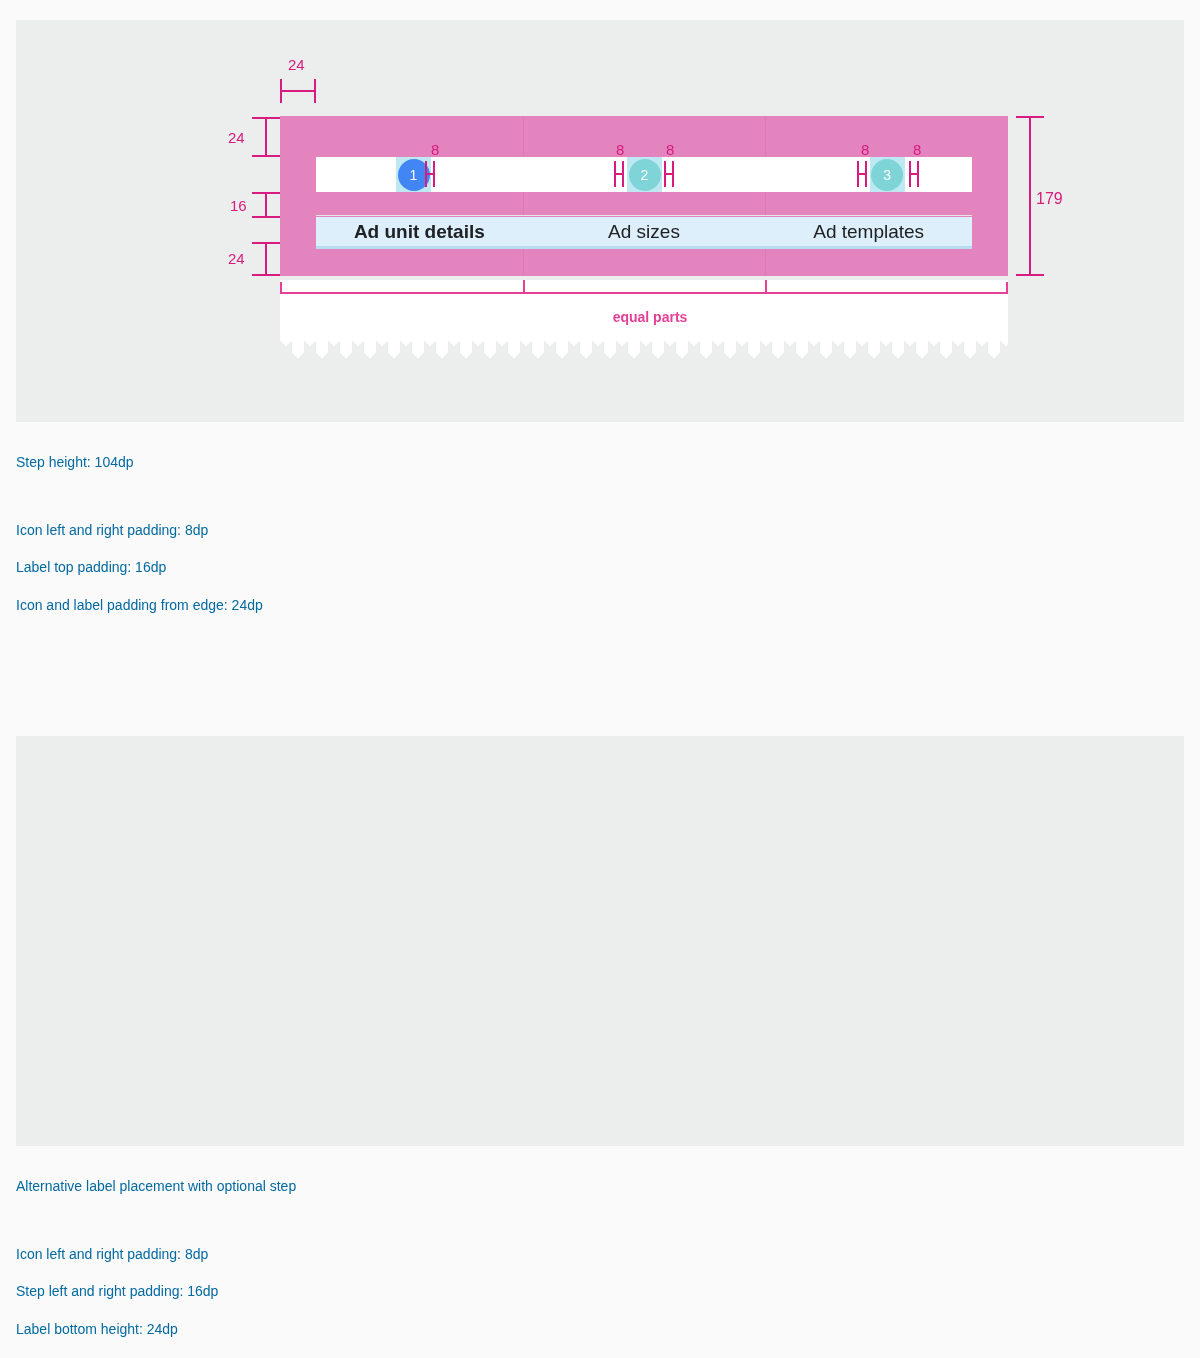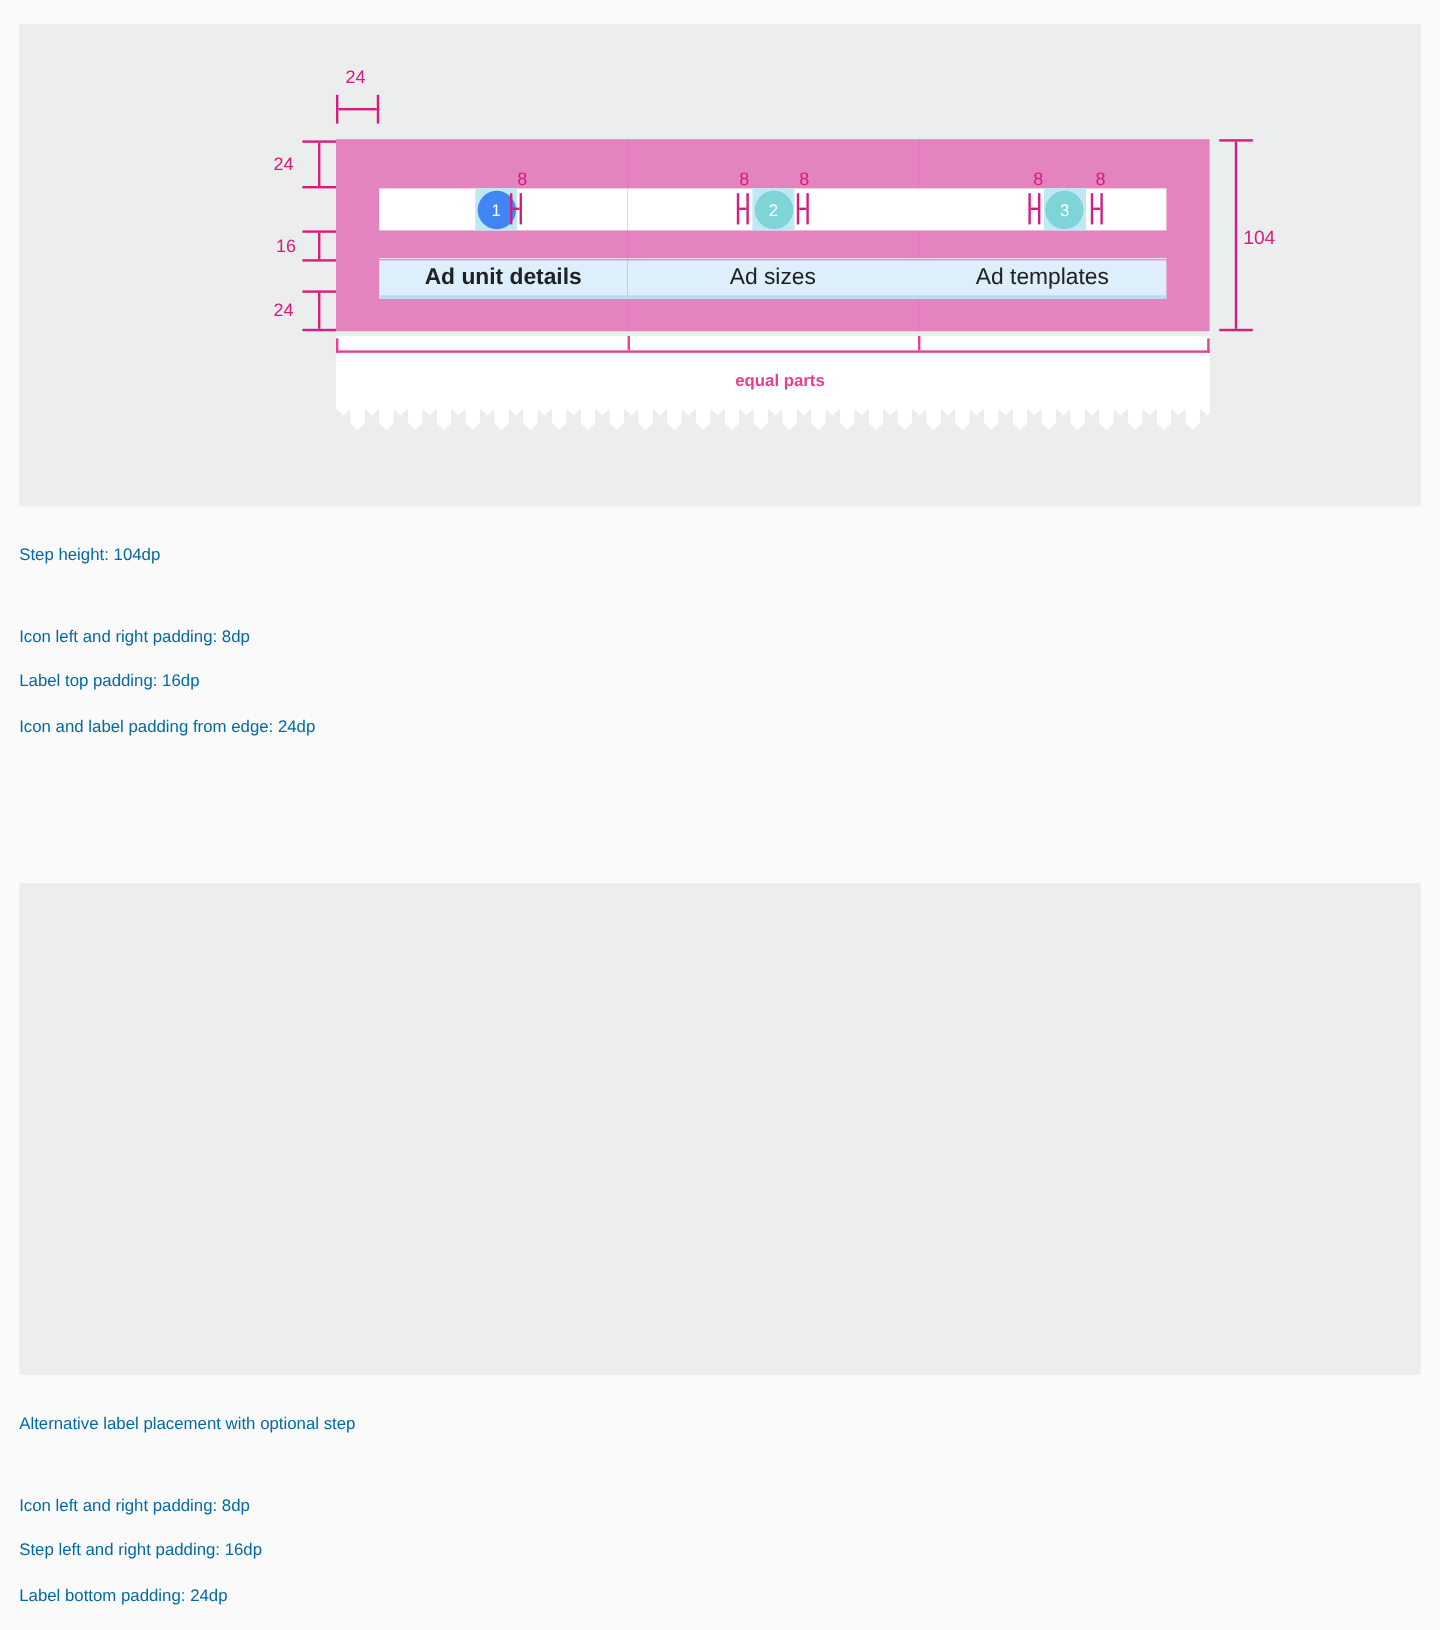--- a/index.html
+++ b/index.html
@@ -242,21 +242,21 @@
     <div class="cal-v" style="left:236px; top:97px; height:40px;"></div>
     <div class="dim" style="left:212px; top:109px;">24</div>
 
     <div class="cal-v" style="left:236px; top:172px; height:26px;"></div>
     <div class="dim" style="left:214px; top:177px;">16</div>
 
     <div class="cal-v" style="left:236px; top:222px; height:34px;"></div>
     <div class="dim" style="left:212px; top:230px;">24</div>
 
     <div class="cal-v" style="left:1000px; top:96px; height:160px;"></div>
-    <div class="dim" style="left:1020px; top:170px; font-size:16px;">104</div>
+    <div class="dim" style="left:1020px; top:170px; font-size:16px;">179</div>
 
     <div class="cal-8" style="left:409px; top:141px;"></div>
     <div class="dim" style="left:415px; top:121px;">8</div>
 
     <div class="cal-8" style="left:598px; top:141px;"></div>
     <div class="dim" style="left:600px; top:121px;">8</div>
     <div class="cal-8" style="left:648px; top:141px;"></div>
     <div class="dim" style="left:650px; top:121px;">8</div>
 
     <div class="cal-8" style="left:841px; top:141px;"></div>
@@ -316,16 +316,16 @@
 
     
     
   </div>
 
   <div class="caption-block" id="caption-2">
     <div class="caption-line">Alternative label placement with optional step</div>
     <div class="caption-gap"></div>
     <div class="caption-line">Icon left and right padding: 8dp</div>
     <div class="caption-line">Step left and right padding: 16dp</div>
-    <div class="caption-line">Label bottom padding: 24dp</div>
+    <div class="caption-line">Label bottom height: 24dp</div>
   </div>
 
 </div>
 
 </body></html>

